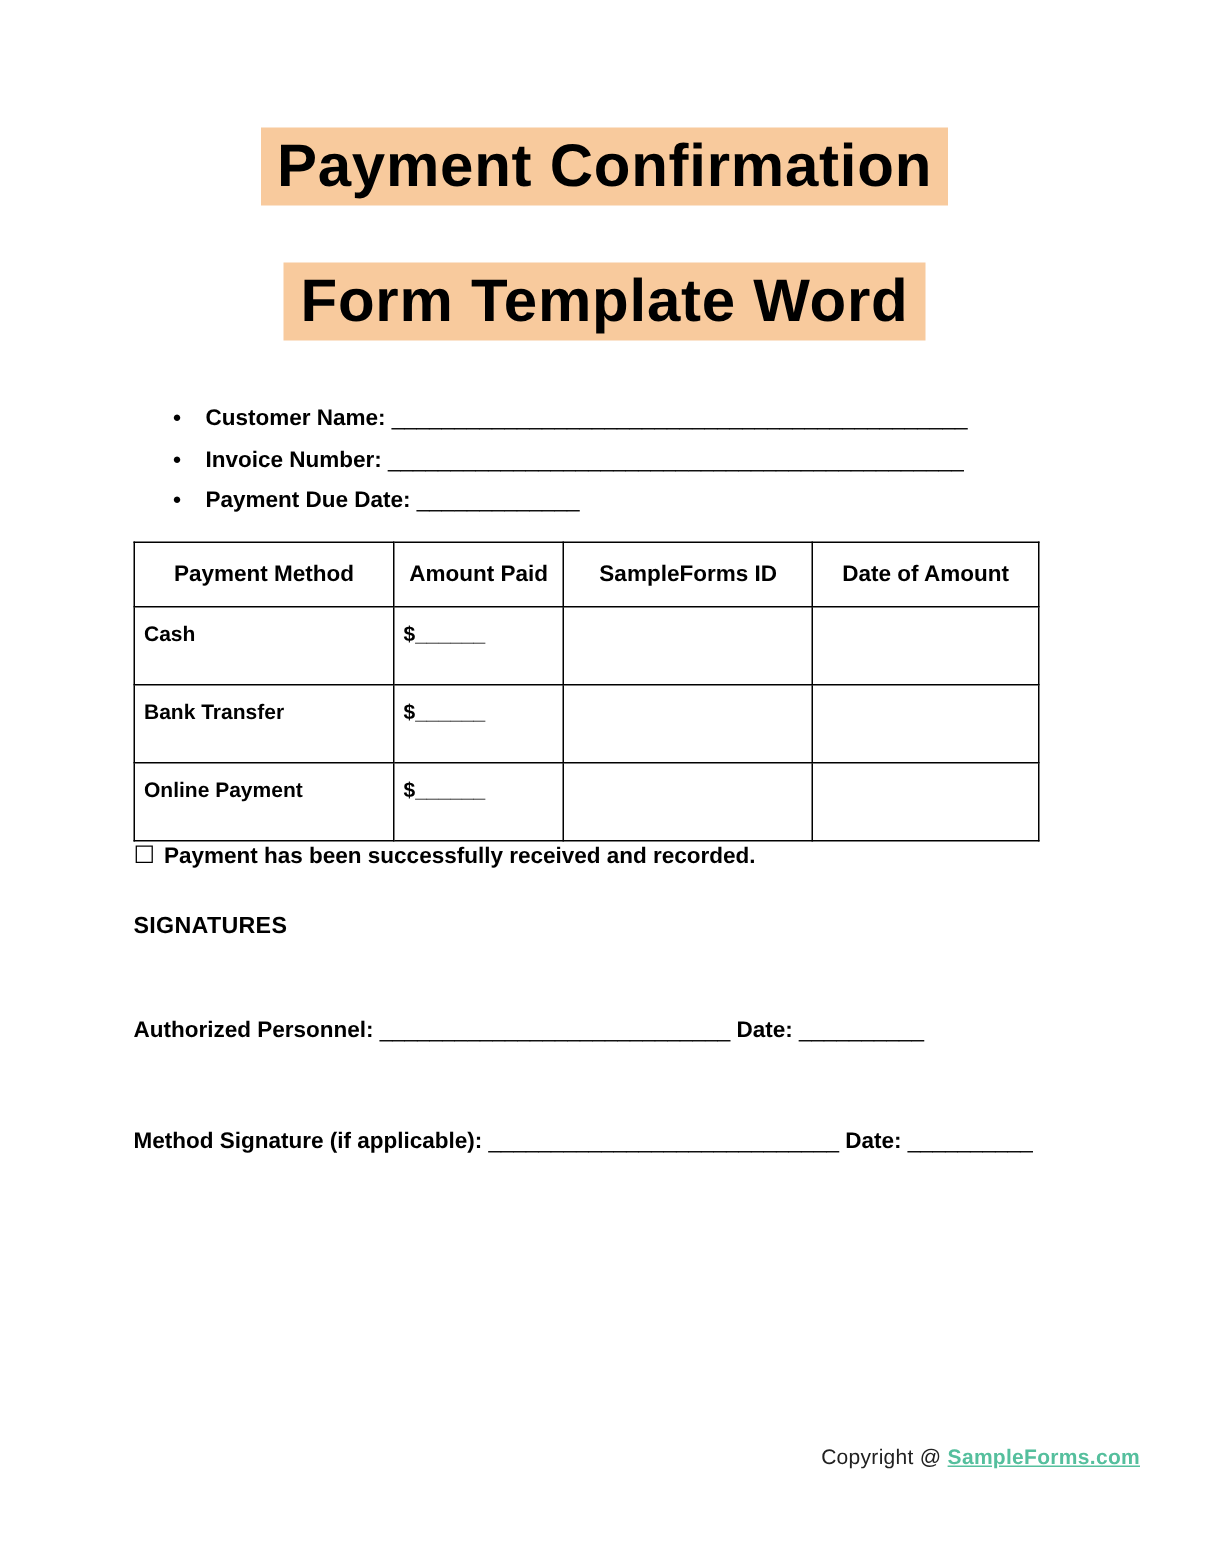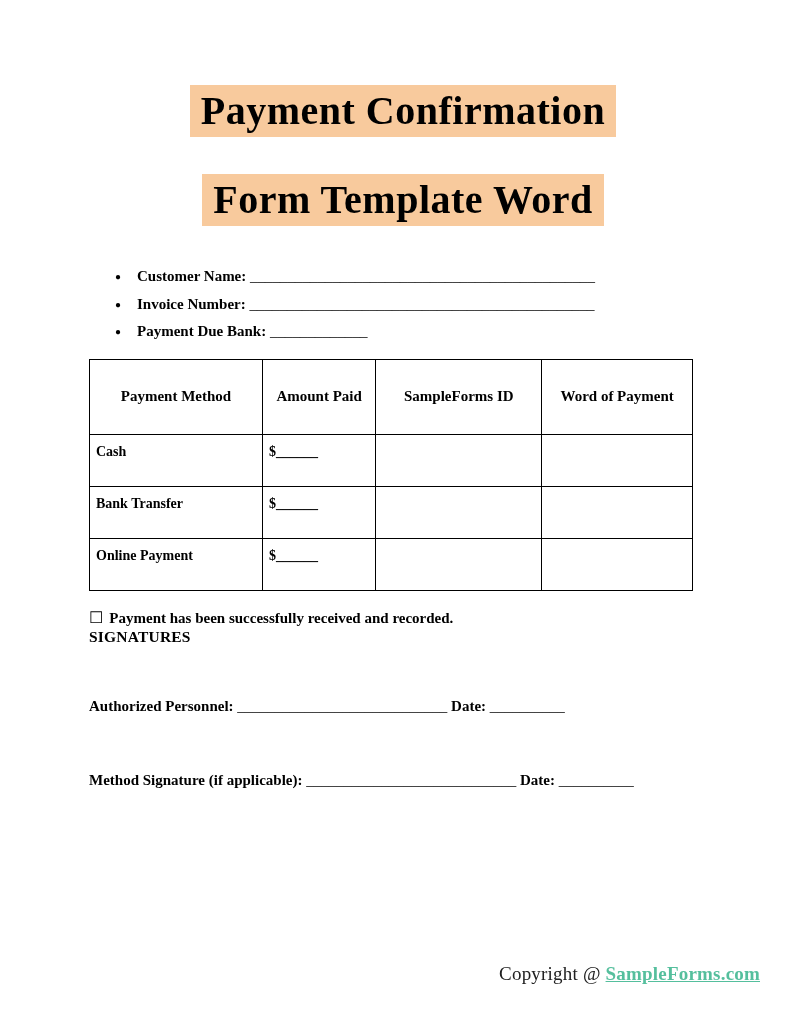--- a/index.html
+++ b/index.html
@@ -1,21 +1,21 @@
 <!DOCTYPE html>
 <html><head>
 <meta charset="utf-8">
 <style>
   html, body { margin: 0; padding: 0; background: #ffffff; }
   .page {
     position: relative;
     width: 806px;
     height: 1035px;
     background: #ffffff;
-    font-family: Liberation Serif, serif;
+    font-family: Liberation Sans, sans-serif;
     color: #000000;
     overflow: hidden;
   }
   .content { padding: 0 89px; }
 
   
   .title-block { padding-top: 85px; text-align: center; }
   .title-line { margin: 0 0 29px 0; line-height: 52px; }
   .hl {
     display: inline-block;
@@ -29,21 +29,21 @@
   }
 
   
   .section-heading {
     font-size: 15.5px;
     font-weight: 700;
     letter-spacing: 0.2px;
   }
   .h-billing { margin-top: 49px; }
   .h-transaction { margin-top: 21px; }
-  .h-signatures { }
+  .h-signatures { margin-top: 29px; }
 
   
   .bullet-list { margin: 13px 0 0 0; padding: 0; list-style: none; }
   .bullet-item {
     position: relative;
     padding-left: 48px;
     line-height: 27.5px;
     font-size: 15px;
     white-space: nowrap;
   }
@@ -64,55 +64,54 @@
     table-layout: fixed;
     width: 604px;
   }
   .tx-table th, .tx-table td { border: 1.5px solid #000; }
   .tx-table th {
     height: 42px;
     font-size: 15px;
     font-weight: 700;
     text-align: center;
     vertical-align: middle;
-    padding: 16px 2px;
+    padding: 0 2px;
   }
   .tx-table td {
     height: 42px;
     font-size: 14px;
     font-weight: 700;
     text-align: left;
     vertical-align: top;
     padding: 9px 4px 0 6px;
   }
   .col-method { width: 171px; }
   .col-amount { width: 112px; }
   .col-txid   { width: 164px; }
   .col-date   { width: 149px; }
 
   
   .checkbox-line {
-    margin-top: 17px;
     font-size: 15px;
     font-weight: 700;
     line-height: 19px;
     white-space: nowrap;
   }
   .checkbox-glyph { font-size: 16px; font-weight: 400; margin-right: 6px; }
 
   
   .sig-lines { margin-top: 13px; }
   .sig-line { font-size: 15px; line-height: 28px; white-space: nowrap; margin-top: 46px; }
 
   
   .footer {
     position: absolute;
     top: 963px;
     right: 46px;
-    font-size: 19px;
+    font-size: 14px;
     letter-spacing: 0.2px;
     white-space: nowrap;
     margin-left: 44px;
   }
   .footer .prefix { color: #212121; font-weight: 400; }
   .footer .site-link {
     color: #55BF9D;
     font-weight: 700;
     text-decoration: underline;
   }
@@ -138,39 +137,39 @@
         <span class="lbl">Customer Name:</span>
         <span class="blank">______________________________________________</span>
       </li>
       <li class="bullet-item">
         <span class="bullet-glyph">●</span>
         <span class="lbl">Invoice Number:</span>
         <span class="blank">______________________________________________</span>
       </li>
       <li class="bullet-item">
         <span class="bullet-glyph">●</span>
-        <span class="lbl">Payment Due Bank:</span>
+        <span class="lbl">Payment Due Date:</span>
         <span class="blank">_____________</span>
       </li>
     </ul>
 
 
     <table class="tx-table">
       <colgroup>
         <col class="col-method">
           <col class="col-amount">
           <col class="col-txid">
           <col class="col-date">
       </colgroup>
       <thead>
         <tr>
           <th>Payment Method</th>
           <th>Amount Paid</th>
           <th>SampleForms ID</th>
-          <th>Word of Payment</th>
+          <th>Date of Amount</th>
         </tr>
       </thead>
       <tbody>
         <tr>
           <td>Cash</td>
           <td class="amount-cell">$______</td>
           <td></td>
           <td></td>
         </tr>
         <tr>

